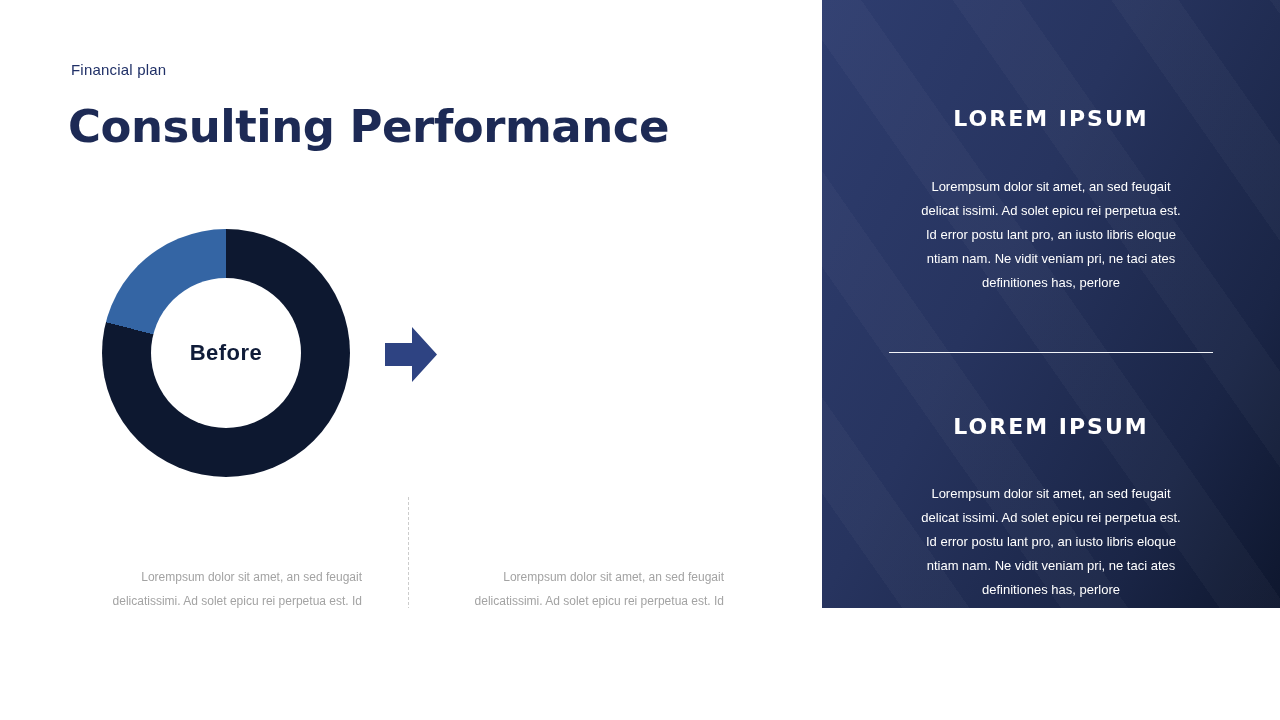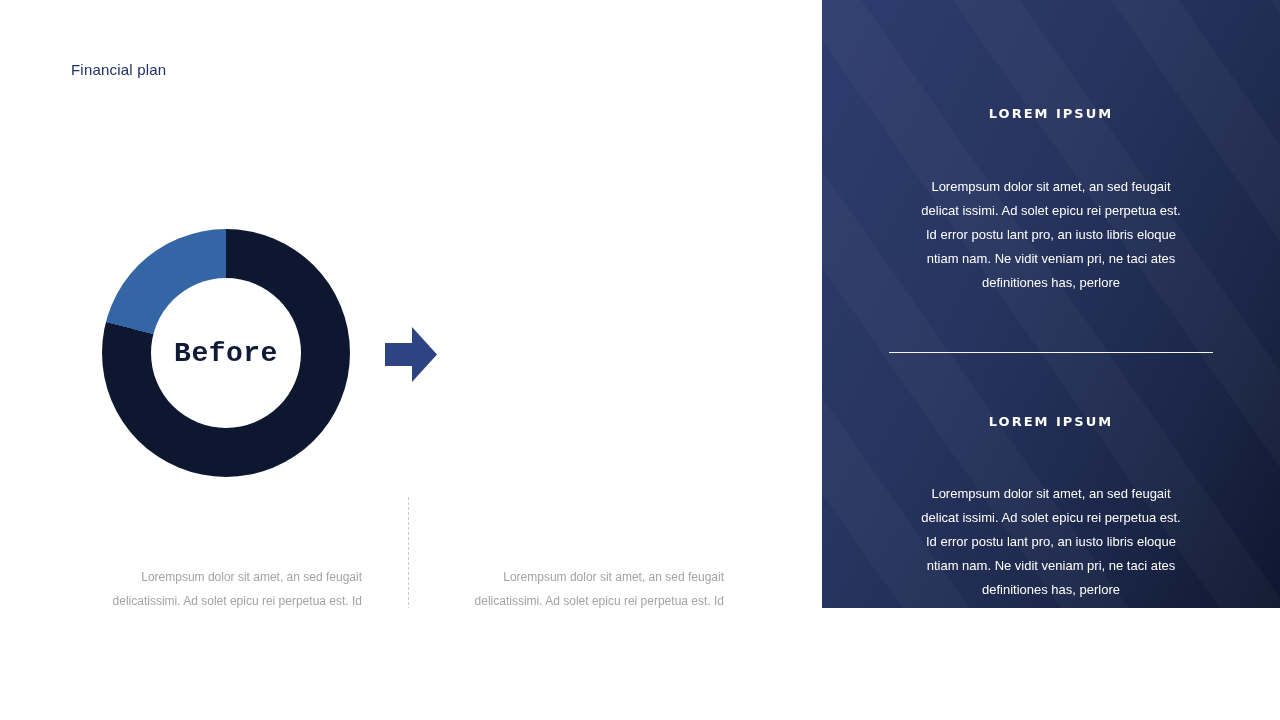--- a/index.html
+++ b/index.html
@@ -24,22 +24,22 @@
     background:#0d1830;
   }
   .donut::after {
     content:""; position:absolute; inset:49px; border-radius:50%; background:#ffffff;
   }
   #donut-before { left:102px; top:229px; }
   #donut-after  { left:466px; top:229px; }
   .donut-label {
     position:absolute; inset:0; z-index:2;
     display:flex; align-items:center; justify-content:center;
-    font-family:Liberation Mono, monospace;
-    font-size:28px; font-weight:bold; color:#0f1b38; letter-spacing:0.5px;
+    font-family:Liberation Sans, sans-serif;
+    font-size:22px; font-weight:bold; color:#0f1b38; letter-spacing:0.5px;
   }
 
   .block-arrow { position:absolute; left:385px; top:327px; width:52px; height:55px; }
 
   .desc {
     position:absolute; top:517px; width:268px;
     font-size:12px; line-height:24px; color:#a3a3a3; text-align:right;margin-top:48px;
   }
   #desc-before { left:94px; }
   #desc-after  { left:456px; }
@@ -52,21 +52,21 @@
   
   .panel {
     position:absolute; left:822px; top:0; width:458px; height:720px;
     background:
       repeating-linear-gradient(55deg, rgba(255,255,255,0.028) 0 55px, rgba(255,255,255,0) 55px 130px),
       linear-gradient(118deg, #2e3d6f 0%, #27345f 38%, #1a2546 72%, #0a1226 100%);
   }
   .panel-heading {
     position:absolute; left:0; width:458px; text-align:center;
     font-family:"DejaVu Sans", sans-serif;
-    font-size:13px; font-weight:bold; color:#ffffff; letter-spacing:2px;
+    font-size:22px; font-weight:bold; color:#ffffff; letter-spacing:2px;
   }
   #panel-heading-1 { top:106px; }
   #panel-heading-2 { top:414px; }
 
   .panel-body {
     position:absolute; left:50%; transform:translateX(-50%);
     width:272px; text-align:center;
     font-size:13px; line-height:24px; color:#ffffff;
   }
   #panel-body-1 { top:175px; }
@@ -76,20 +76,21 @@
     position:absolute; left:67px; top:352px; width:324px; height:0;
     border-top:1px solid #f2f4f8;
   }
 </style>
 </head>
 <body>
 
 <div class="slide">
 
   <div class="eyebrow">Financial plan</div>
+  <h1 class="title">Consulting Performance</h1>
 
   <div class="donut" id="donut-before" style="background: conic-gradient(rgb(13, 24, 48) 0deg, rgb(13, 24, 48) 284.4deg, rgb(52, 101, 164) 284.4deg, rgb(52, 101, 164) 360deg);">
     <div class="donut-label">Before</div>
   </div>
 
   <svg class="block-arrow" viewBox="0 0 52 55" xmlns="http://www.w3.org/2000/svg">
     <polygon points="0,16 27,16 27,0 52,27.5 27,55 27,39 0,39" fill="#2e4382"></polygon>
   </svg>
 
 

